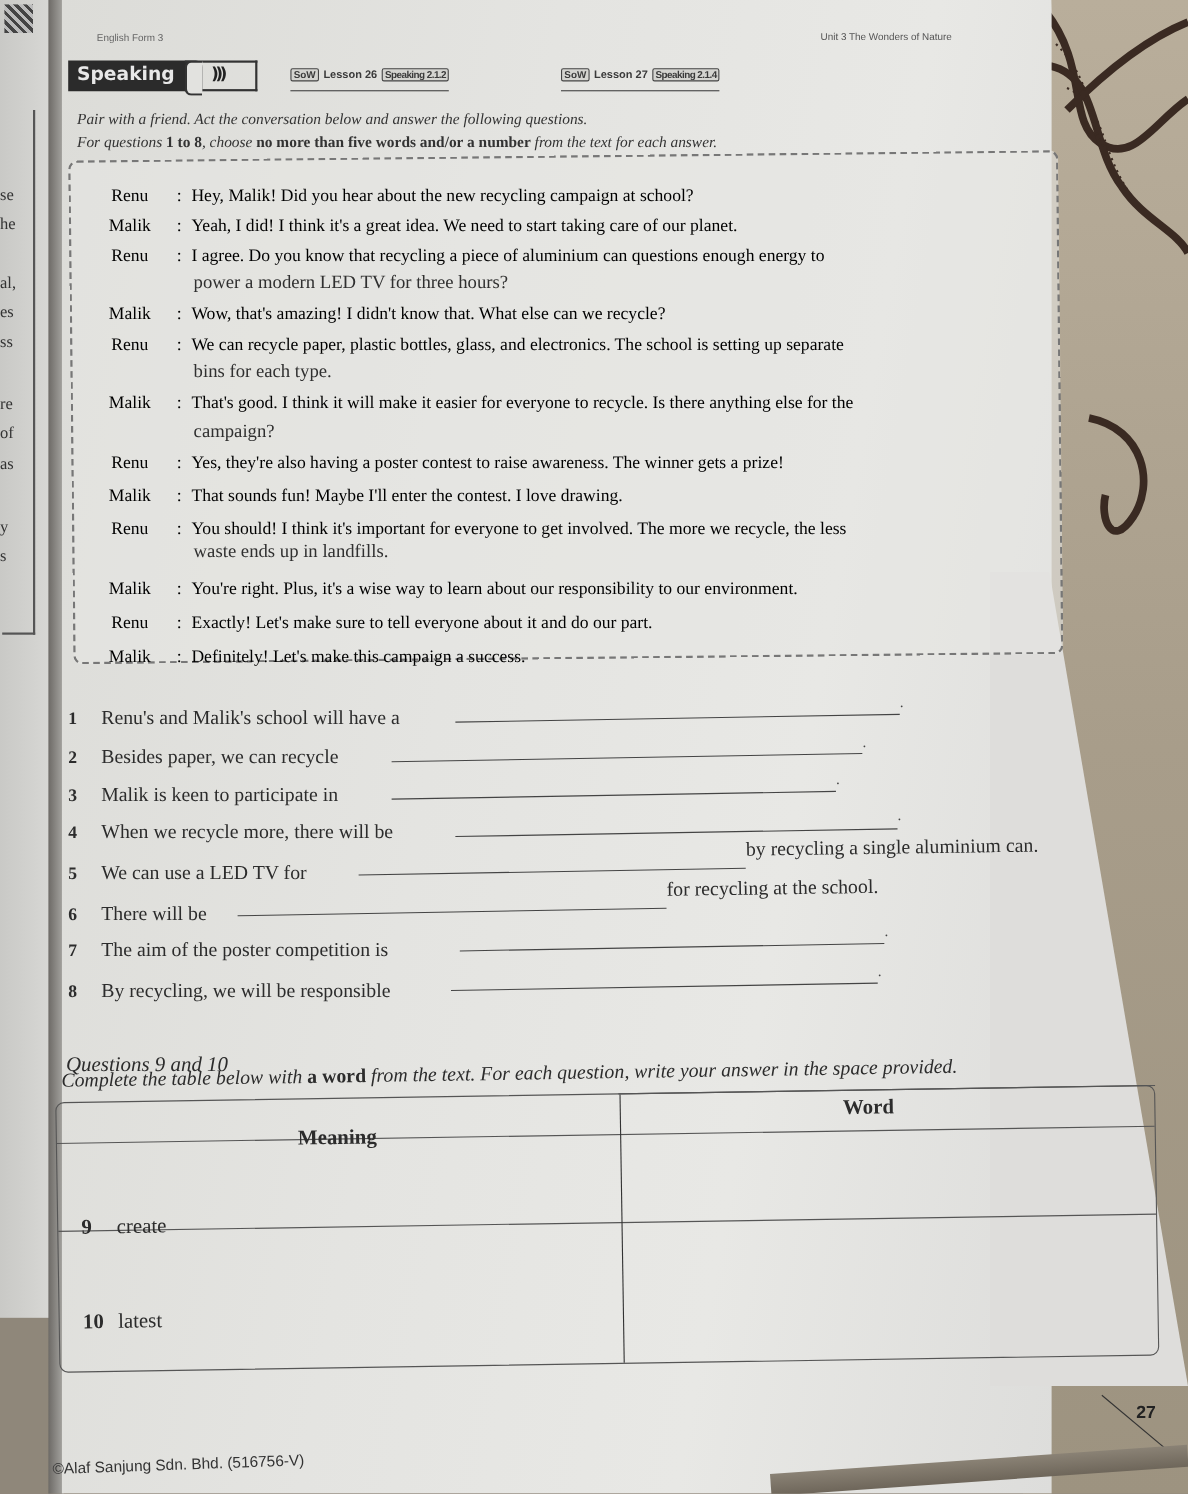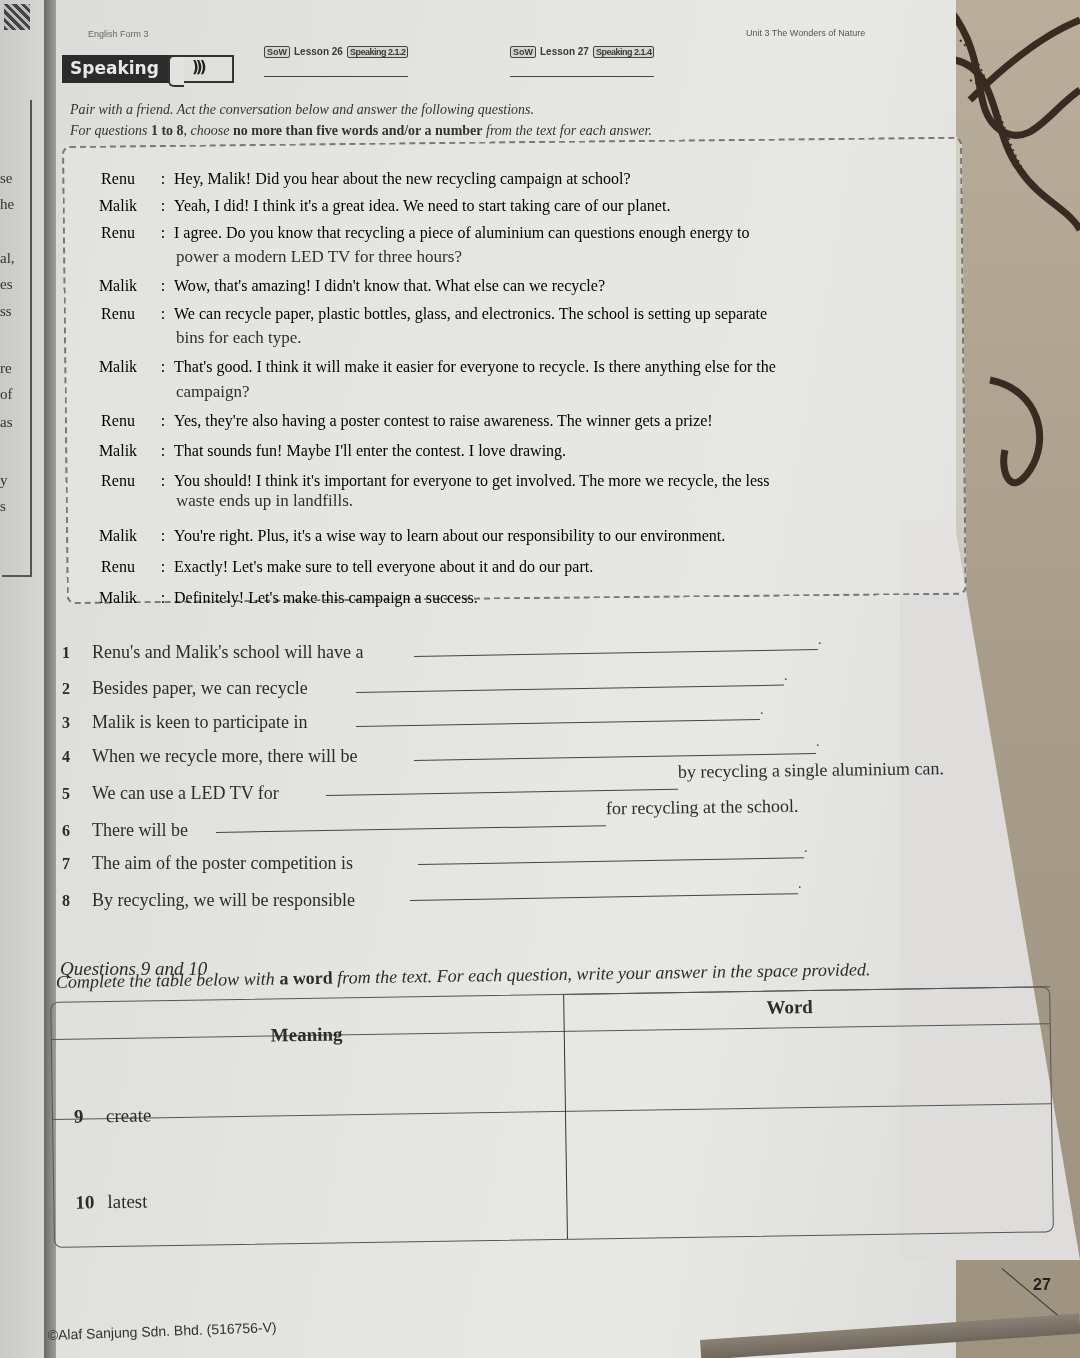--- a/index.html
+++ b/index.html
@@ -10,21 +10,21 @@
     color:#2a2a2a;
   }
   
   .fabric {
     position:absolute; right:0; top:0; width:150px; height:1358px;
     background:linear-gradient(180deg,#b9ae9b 0%,#a89d8a 50%,#9d9380 100%);
   }
   .fabric svg { position:absolute; left:0; top:0; }
   
   .left-page {
-    position:absolute; left:0; top:0; width:48px; height:1358px;
+    position:absolute; left:0; top:0; width:48px; height:1198px;
     background:linear-gradient(90deg,#c9c9c6,#d8d8d5);
     overflow:hidden;
   }
   .left-page .frag { position:absolute; left:0; font-size:15px; color:#333; }
   .left-page .qr { position:absolute; left:4px; top:4px; width:26px; height:26px;
     background:repeating-linear-gradient(45deg,#444 0 3px,#bbb 3px 6px); }
   .left-page .box { position:absolute; left:2px; top:100px; width:28px; height:475px;
     border-right:2px solid #555; border-bottom:2px solid #555; }
   .spine {
     position:absolute; left:44px; top:0; width:14px; height:1358px;
@@ -54,23 +54,23 @@
     position:absolute; left:168px; top:55px; width:66px; height:28px;
     border:2px solid #333; border-left:none; box-sizing:border-box;
   }
   .audio-bracket .open {
     position:absolute; left:0; top:-2px; width:14px; height:28px;
     border:2px solid #333; border-right:none; border-radius:6px 0 0 6px;
     background:#e2e2df;
   }
   .audio-icon { position:absolute; left:192px; top:58px; font-family:"DejaVu Sans",sans-serif; font-size:15px; font-weight:bold; color:#222; letter-spacing:-3px; }
   .sow-link {
-    position:absolute; top:46px; font-family:"Liberation Sans",sans-serif;
+    position:absolute; top:62px; font-family:"Liberation Sans",sans-serif;
     font-size:10px; font-weight:bold; color:#3a3a3a;
-    border-bottom:1.5px solid #444; padding-bottom:18px; white-space:nowrap;
+    border-bottom:1.5px solid #444; padding-bottom:8px; white-space:nowrap;
   }
   .sow-link .tag { display:inline-block; border:1px solid #444; border-radius:2px; padding:0 2px; font-size:9px; margin-right:4px; background:#d4d4d0; }
   .sow-link .sk { display:inline-block; border:1px solid #444; border-radius:2px; padding:0 2px; font-size:9px; margin-left:4px; background:#d4d4d0; letter-spacing:-0.5px; }
   .instr { position:absolute; left:70px; font-size:14px; color:#333; white-space:nowrap; }
   .instr i { font-style:italic; }
   .instr b { font-weight:bold; }
   
   .dialog-box {
     position:absolute; left:62px; top:146px; width:900px; height:458px;
     border:2px dashed #777; border-radius:8px; box-sizing:border-box;

